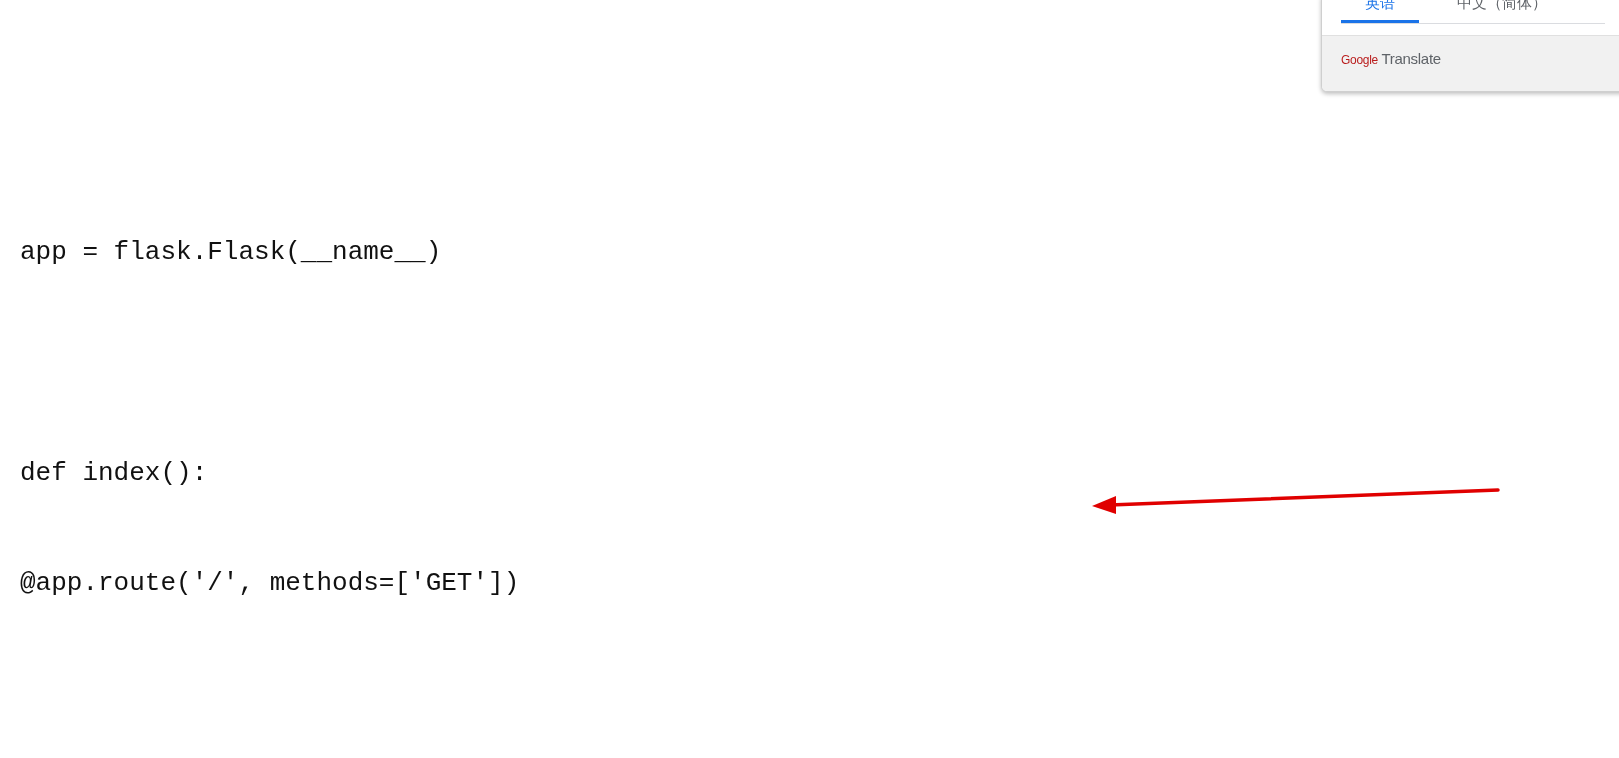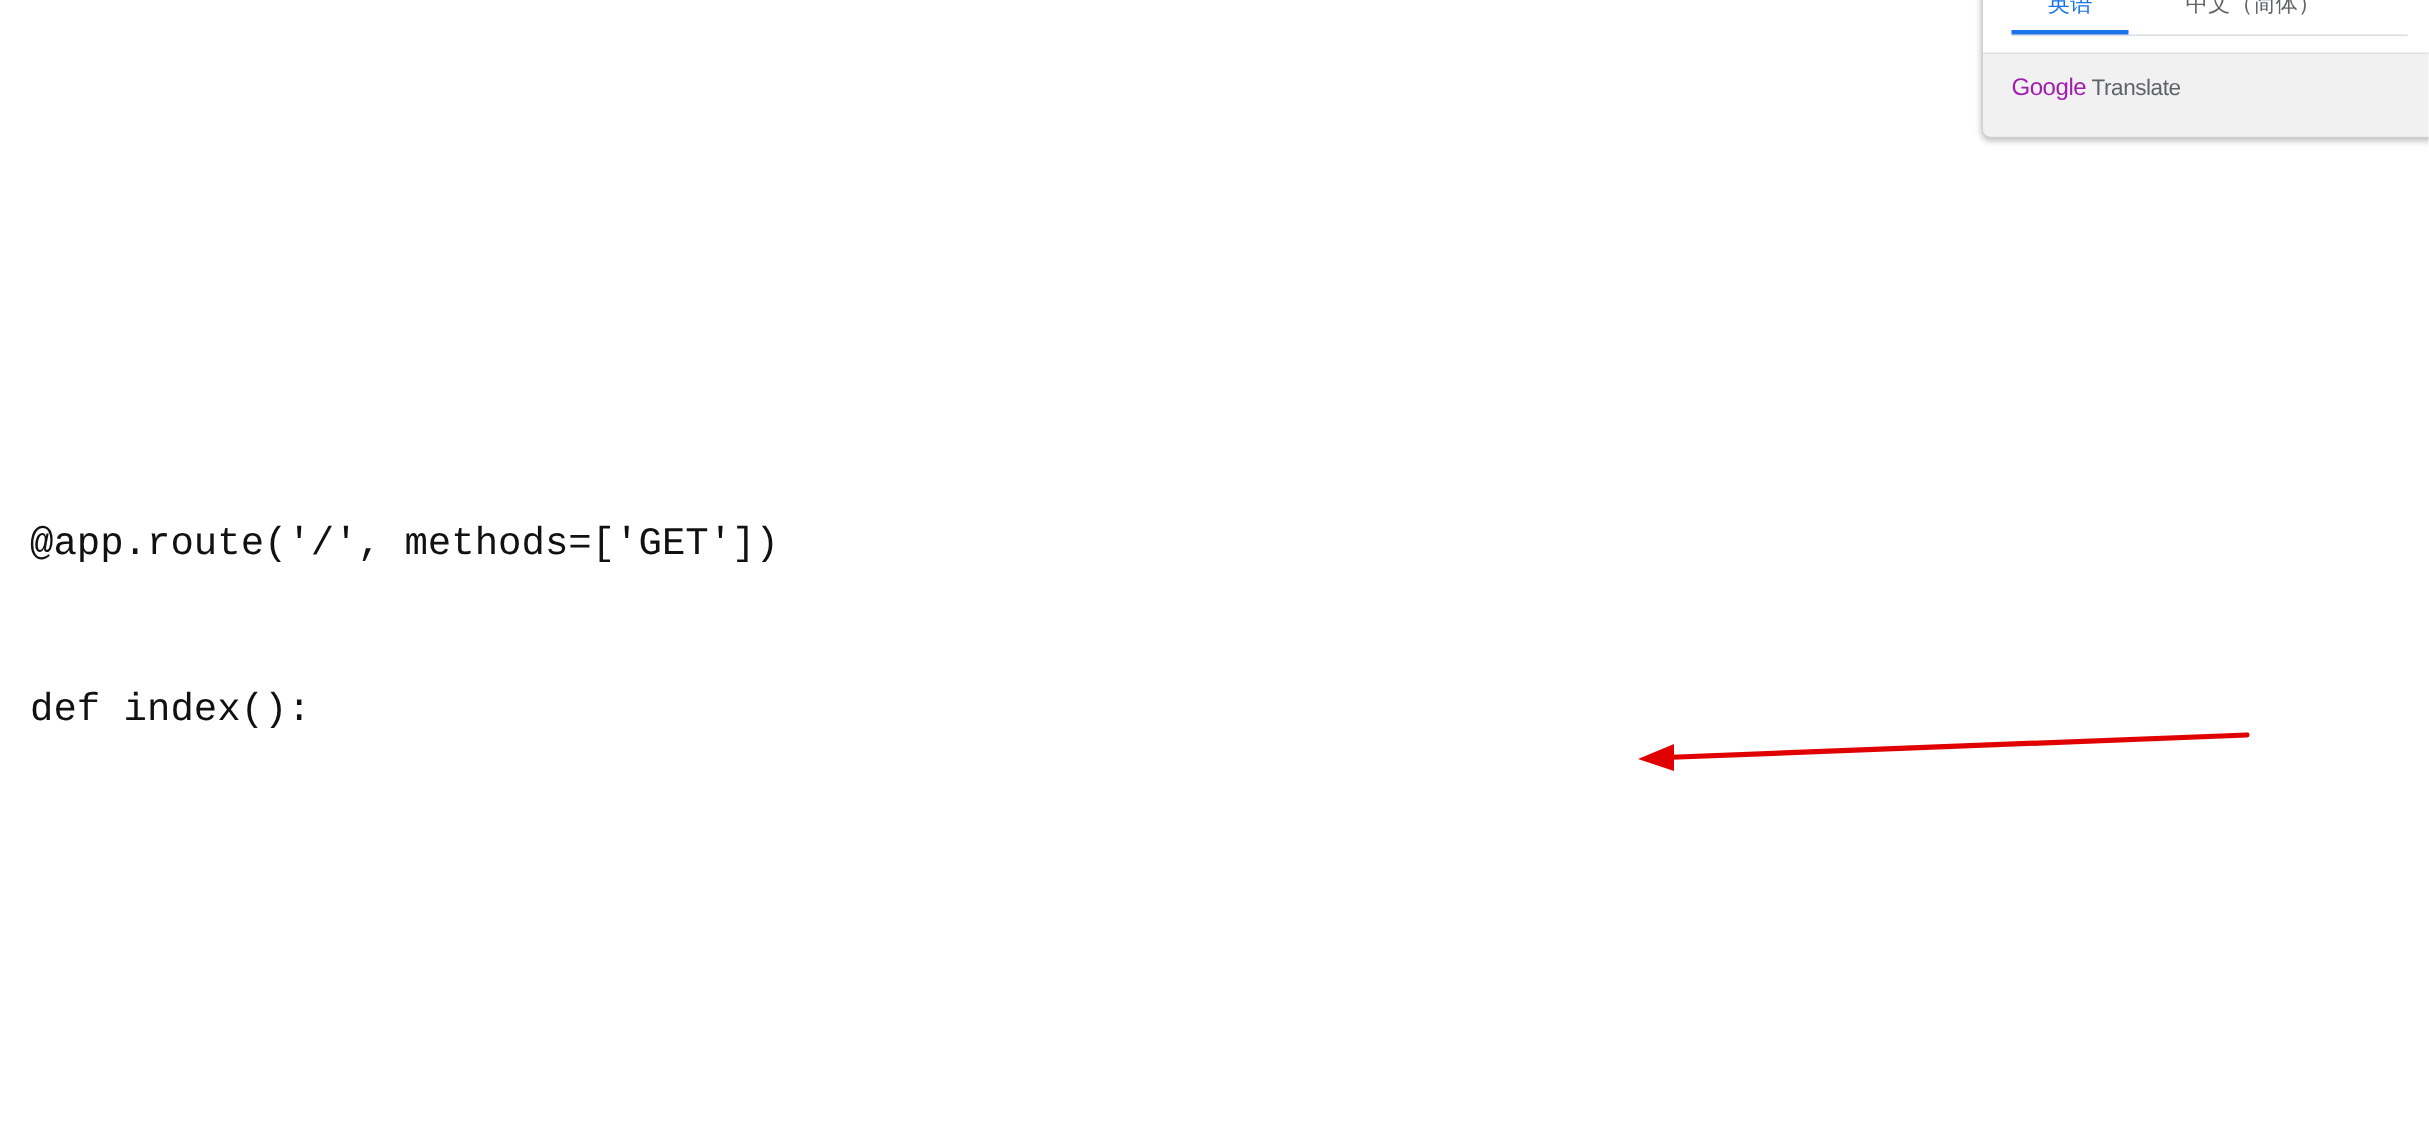--- a/index.html
+++ b/index.html
@@ -82,41 +82,42 @@
   }
   .google-translate-brand {
     position: absolute;
     left: 19px;
     top: 14px;
     font-size: 15px;
     color: #5f6368;
     letter-spacing: -0.3px;
   }
   .brand-google {
-    font-size: 16px;
+    font-size: 12px;
     font-weight: normal;
-    color: #a21caf;
+    color: #b91c1c;
   }
   .annotation-arrow {
     position: absolute;
     left: 0;
     top: 0;
     width: 1619px;
     height: 758px;
     pointer-events: none;
   }
 </style>
 </head>
 <body>
 
 <div class="code">
   <span class="code-line"></span>
+  <span class="code-line">app = flask.Flask(__name__)</span>
   <span class="code-line"></span>
+  <span class="code-line">def index():</span>
   <span class="code-line">@app.route('/', methods=['GET'])</span>
-  <span class="code-line">def index():</span>
   
   
   
   
   
   
   
   
   
 </div>

